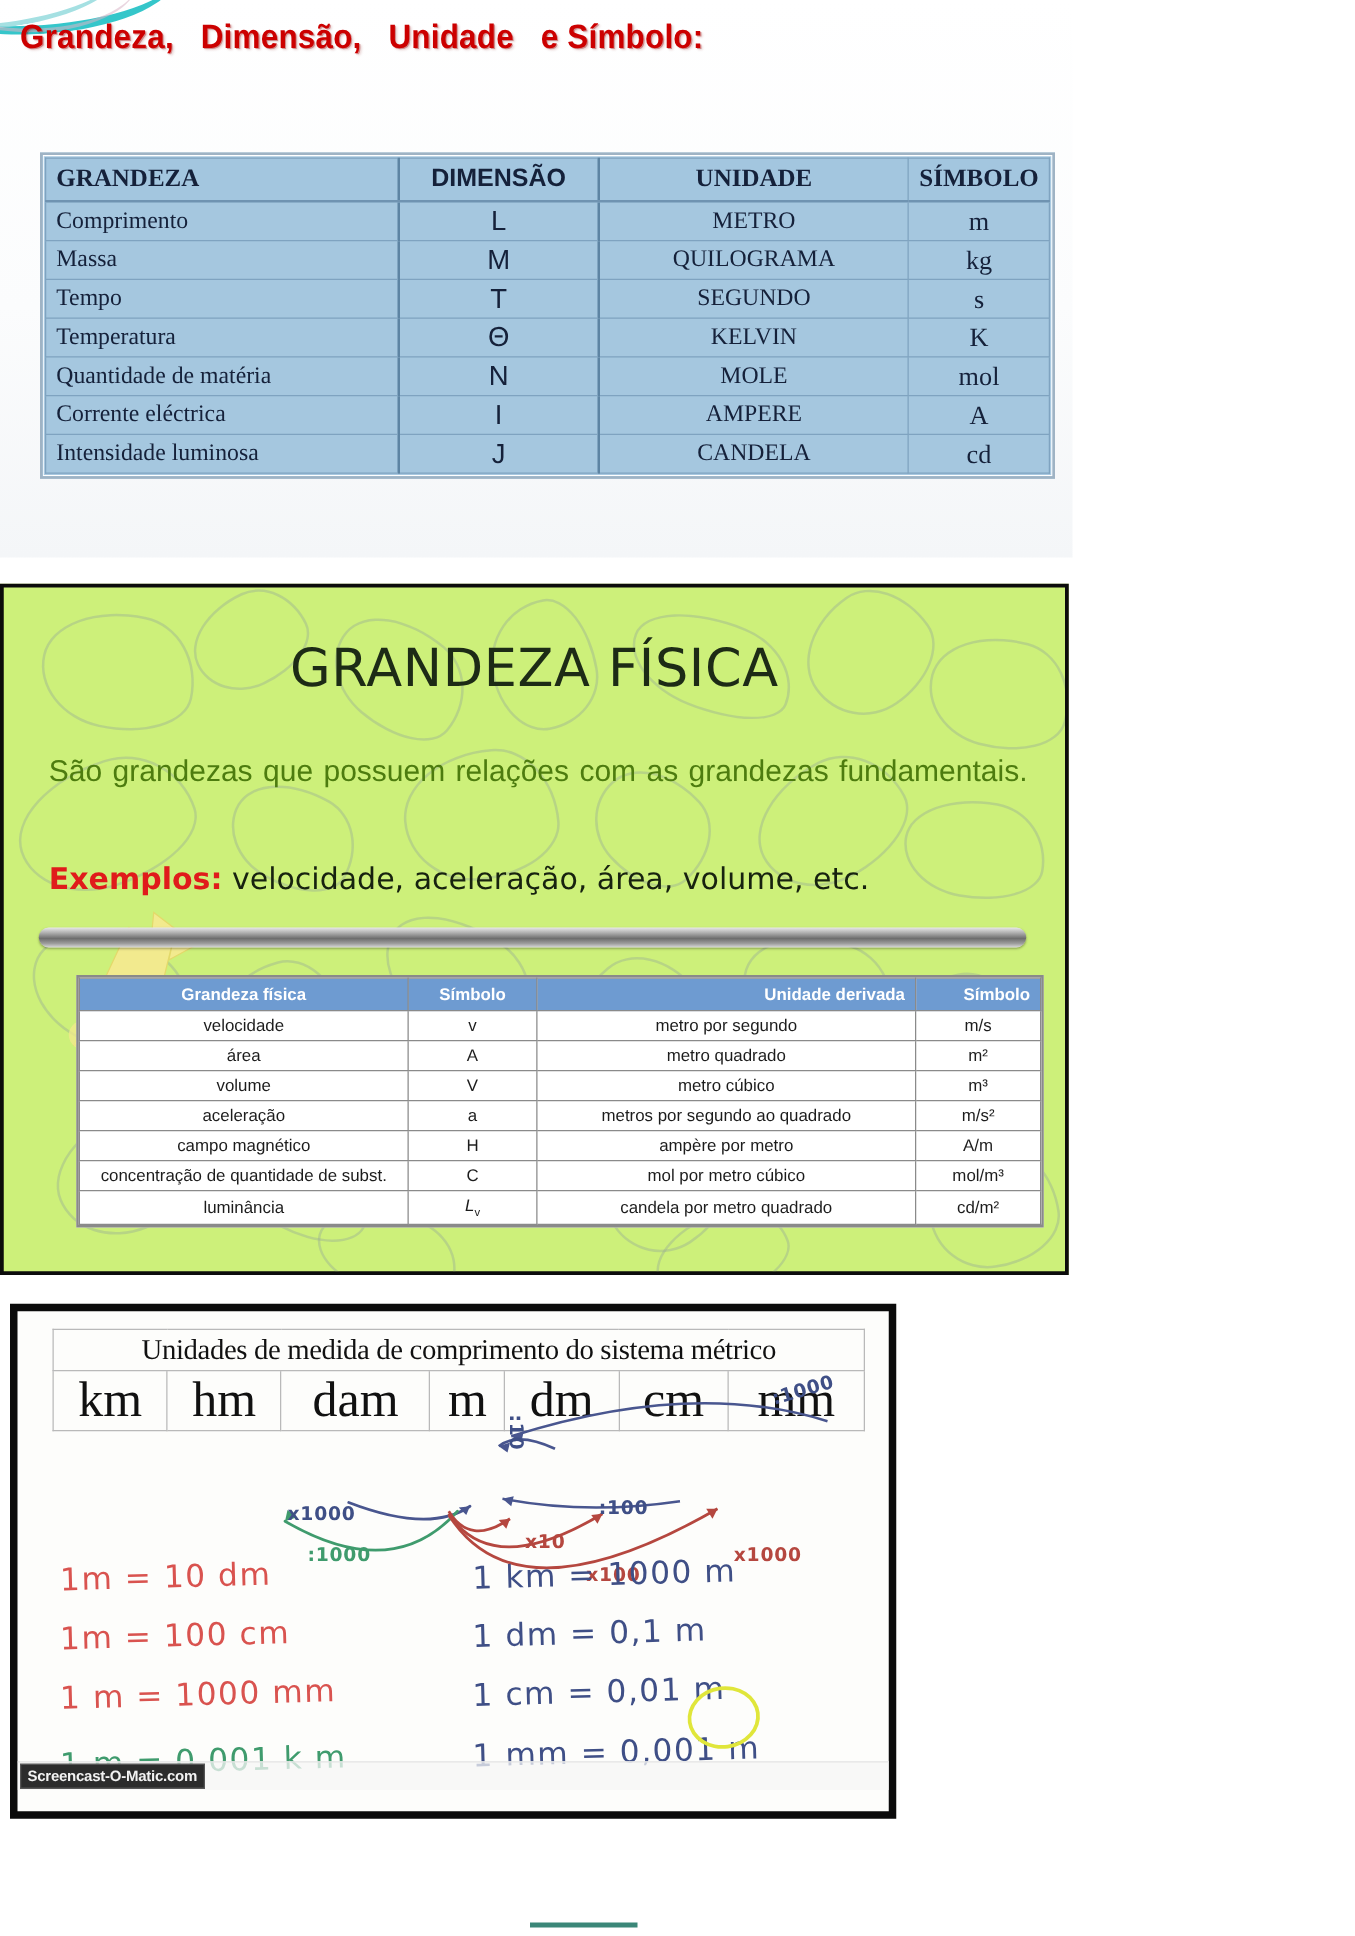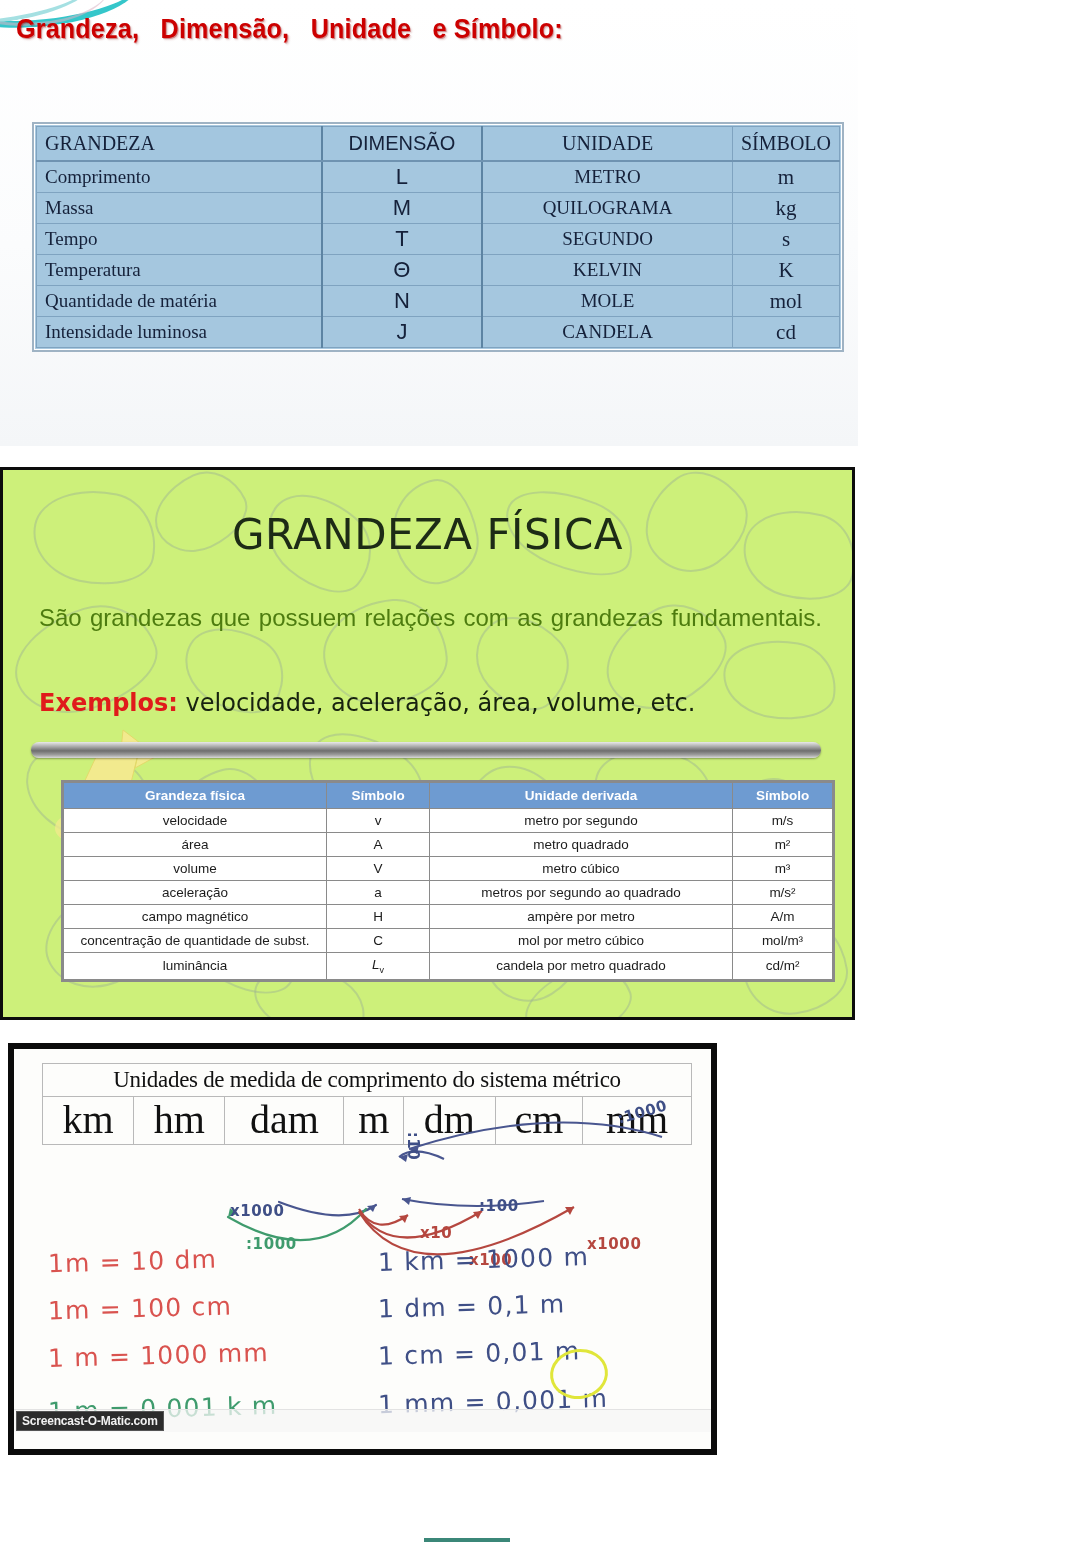--- a/index.html
+++ b/index.html
@@ -49,21 +49,21 @@
   }
   #t1{border-collapse:collapse;width:100%;background:#a5c7df;
       font-family:"Liberation Serif", serif;}
   #t1 th,#t1 td{
     border:1px solid #7fa3c0;
     color:#15213a;
     padding:2px 4px;
   }
   #t1 thead th{
     background:#a3c6df;
-    font-weight:normal;
+    font-weight:bold;
     font-size:20px;
     padding:5px 8px;
     border-bottom:2px solid #6f93b1;
   }
   #t1 thead th .sc{font-size:20px;}
   .c-grandeza{text-align:left;padding-left:8px !important;width:292px;font-size:19px;}
   .c-dim{text-align:center;width:148px;font-family:"Liberation Sans",sans-serif;font-size:22px;}
   .c-uni{text-align:center;width:250px;}
   .c-sim{text-align:center;width:auto;font-size:21px;}
   #t1 tbody tr{height:31px;}
@@ -117,21 +117,21 @@
     pointer-events:none;
   }
   #s2-tablewrap{
     position:absolute;left:58px;top:310px;width:770px;
     background:#ffffff;border:2px solid #8a8a8a;
   }
   #t2{border-collapse:collapse;width:100%;
       font-family:Liberation Sans, sans-serif;font-size:13.5px;color:#1c1c1c;}
   #t2 th{
     background:#6e9bd1;color:#ffffff;font-weight:bold;font-size:13.5px;
-    padding:5px 8px;border:1px solid #8a8a8a;text-align:center;
+    padding:5px 8px;border:1px solid #8a8a8a;text-align:right;
   }
   #t2 th.ctr{text-align:center;}
   #t2 td{border:1px solid #8a8a8a;padding:4px 6px;text-align:center;background:#fff;}
   #t2 td.q{width:250px;}
   #t2 td.s{width:90px;}
   #t2 td.u{width:290px;}
   #t2 td.s2{width:auto;}
 
   
   #slide3{
@@ -234,20 +234,26 @@
             <td class="c-grandeza">Temperatura</td>
             <td class="c-dim thick-sep">Θ</td>
             <td class="c-uni thick-sep"><span class="u1">KELVIN</span></td>
             <td class="c-sim">K</td>
           </tr>
           <tr>
             <td class="c-grandeza">Quantidade de matéria</td>
             <td class="c-dim thick-sep">N</td>
             <td class="c-uni thick-sep"><span class="u1">MOLE</span></td>
             <td class="c-sim">mol</td>
+          </tr>
+          <tr>
+            <td class="c-grandeza">Corrente eléctrica</td>
+            <td class="c-dim thick-sep">I</td>
+            <td class="c-uni thick-sep"><span class="u1">AMPERE</span></td>
+            <td class="c-sim">A</td>
           </tr>
           <tr>
             <td class="c-grandeza">Intensidade luminosa</td>
             <td class="c-dim thick-sep">J</td>
             <td class="c-uni thick-sep"><span class="u1">CANDELA</span></td>
             <td class="c-sim">cd</td>
           </tr>
         </tbody>
     </table>
   </div>

